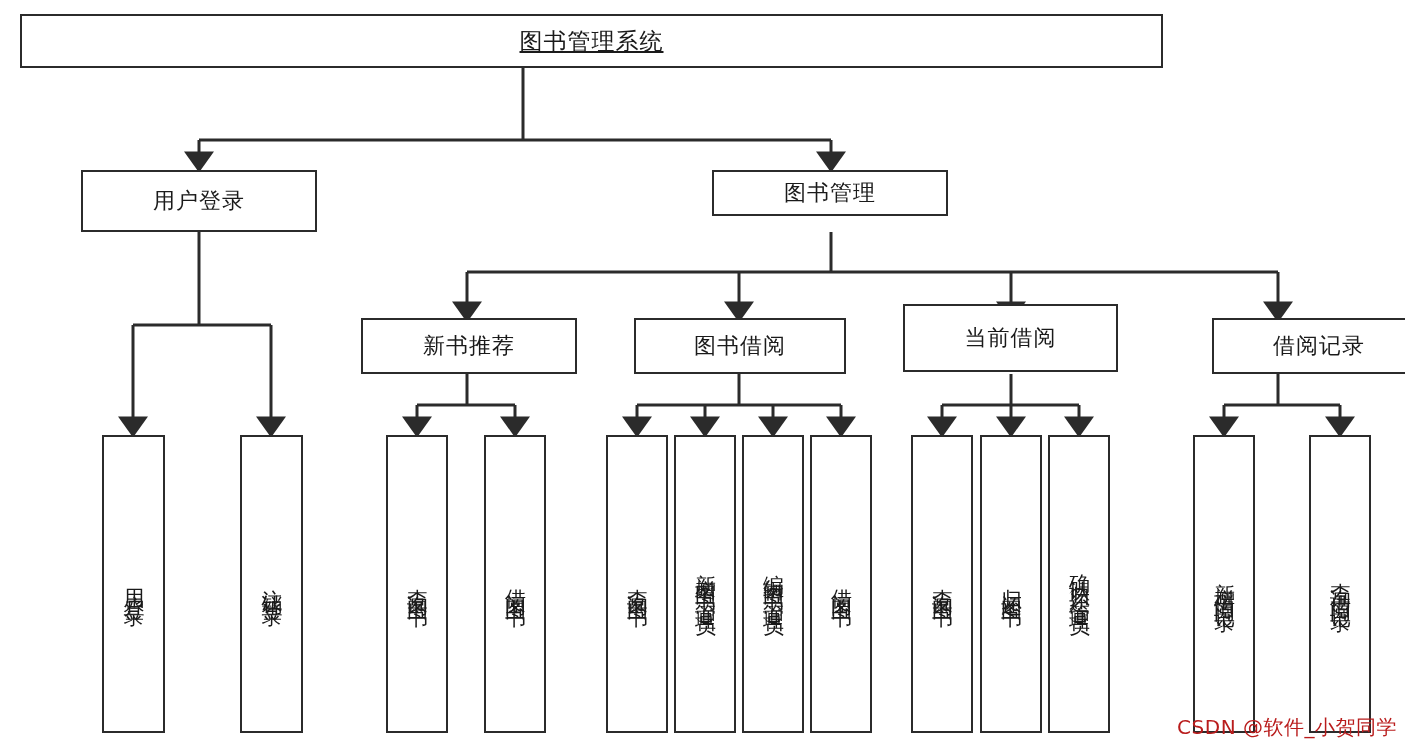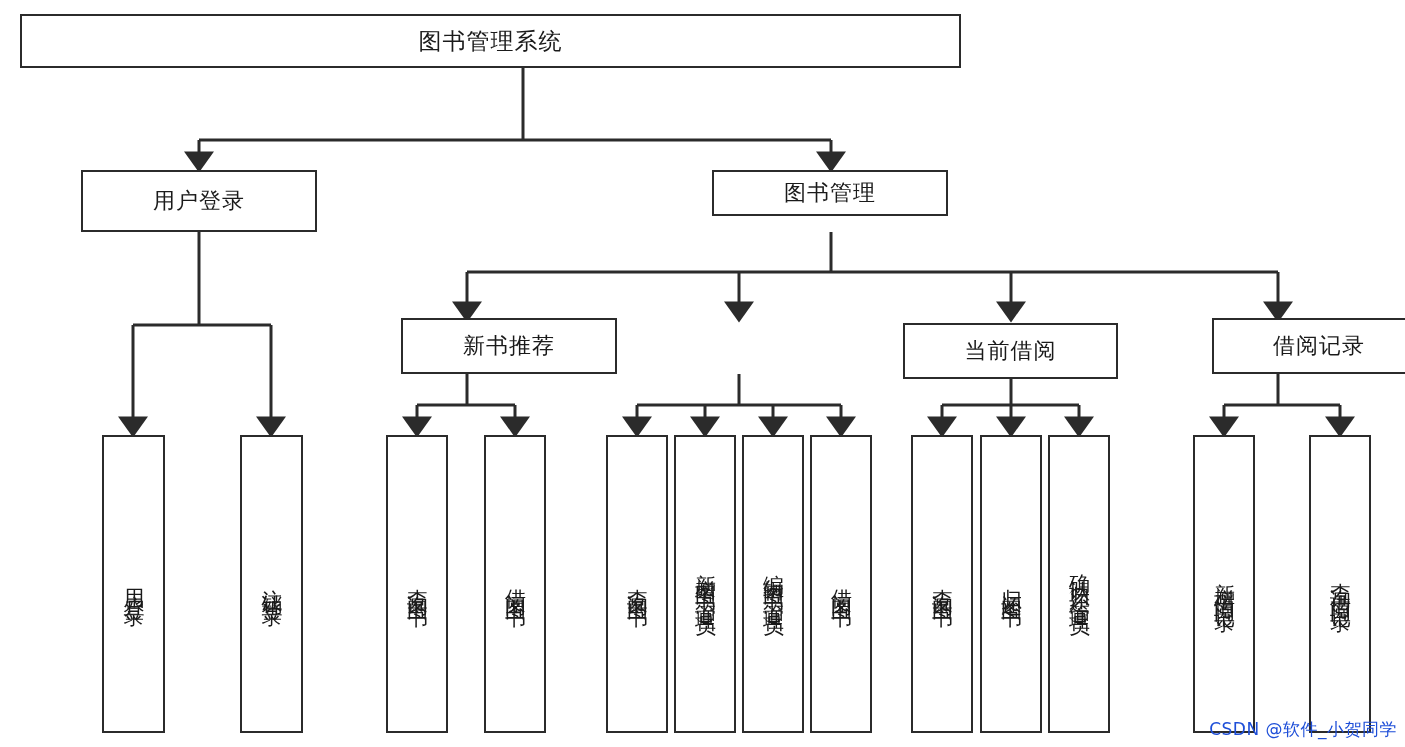--- a/index.html
+++ b/index.html
@@ -57,22 +57,22 @@
     text-align: center;
   }
   .htext {
     white-space: nowrap;
     line-height: 1;
   }
   .watermark {
     position: absolute;
     right: 8px;
     bottom: 6px;
-    font-size: 17px;
-    color: #1d4ed8;
+    font-size: 20px;
+    color: #b91c1c;
     white-space: nowrap;
     letter-spacing: 0.5px;
   }
 </style>
 </head>
 <body>
 
 <div id="canvas">
 
   <svg id="wires" viewBox="0 0 1405 747" xmlns="http://www.w3.org/2000/svg">
@@ -118,35 +118,38 @@
       <path d="M1011,405 L1011,423" marker-end="url(#arw)"></path>
       <path d="M1079,405 L1079,423" marker-end="url(#arw)"></path>
 
       <path d="M1278,374 L1278,405"></path>
       <path d="M1224,405 L1340,405"></path>
       <path d="M1224,405 L1224,423" marker-end="url(#arw)"></path>
       <path d="M1340,405 L1340,423" marker-end="url(#arw)"></path>
     </g>
   </svg>
 
-  <div class="node h root" style="left:20px; top:14px; width:941px; height:54px;">
+  <div class="node h root" style="left:20px; top:14px; width:1143px; height:54px;text-decoration:underline;">
     <span class="htext">图书管理系统</span>
   </div>
 
   <div class="node h" style="left:81px; top:170px; width:236px; height:62px;">
     <span class="htext">用户登录</span>
   </div>
   <div class="node h" style="left:712px; top:170px; width:236px; height:46px;">
     <span class="htext">图书管理</span>
   </div>
 
-  <div class="node h" style="left:361px; top:318px; width:216px; height:56px;margin-left:40px;">
+  <div class="node h" style="left:361px; top:318px; width:216px; height:56px;">
     <span class="htext">新书推荐</span>
   </div>
-  <div class="node h" style="left:903px; top:323px; width:215px; height:56px;text-align:right;">
+  <div class="node h" style="left:634px; top:318px; width:212px; height:56px;">
+    <span class="htext">图书借阅</span>
+  </div>
+  <div class="node h" style="left:903px; top:304px; width:215px; height:68px;text-align:right;">
     <span class="htext">当前借阅</span>
   </div>
   <div class="node h" style="left:1172px; top:318px; width:214px; height:56px;margin-left:40px;">
     <span class="htext">借阅记录</span>
   </div>
 
   <div class="node v" style="left:102px; top:435px; width:63px; height:298px;">
     <span class="vtext">用户登录</span>
   </div>
   <div class="node v" style="left:240px; top:435px; width:63px; height:298px;">

